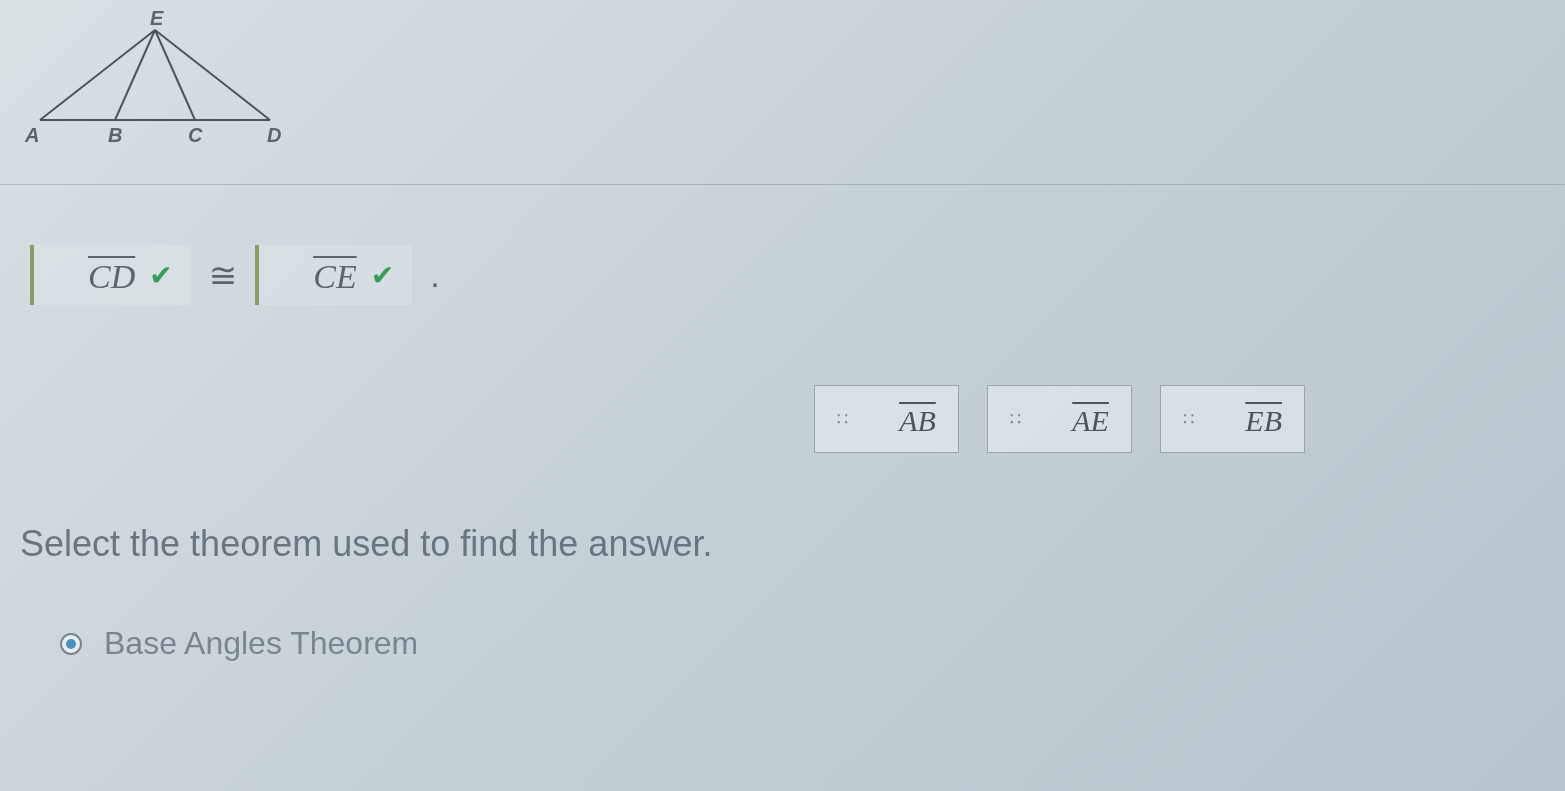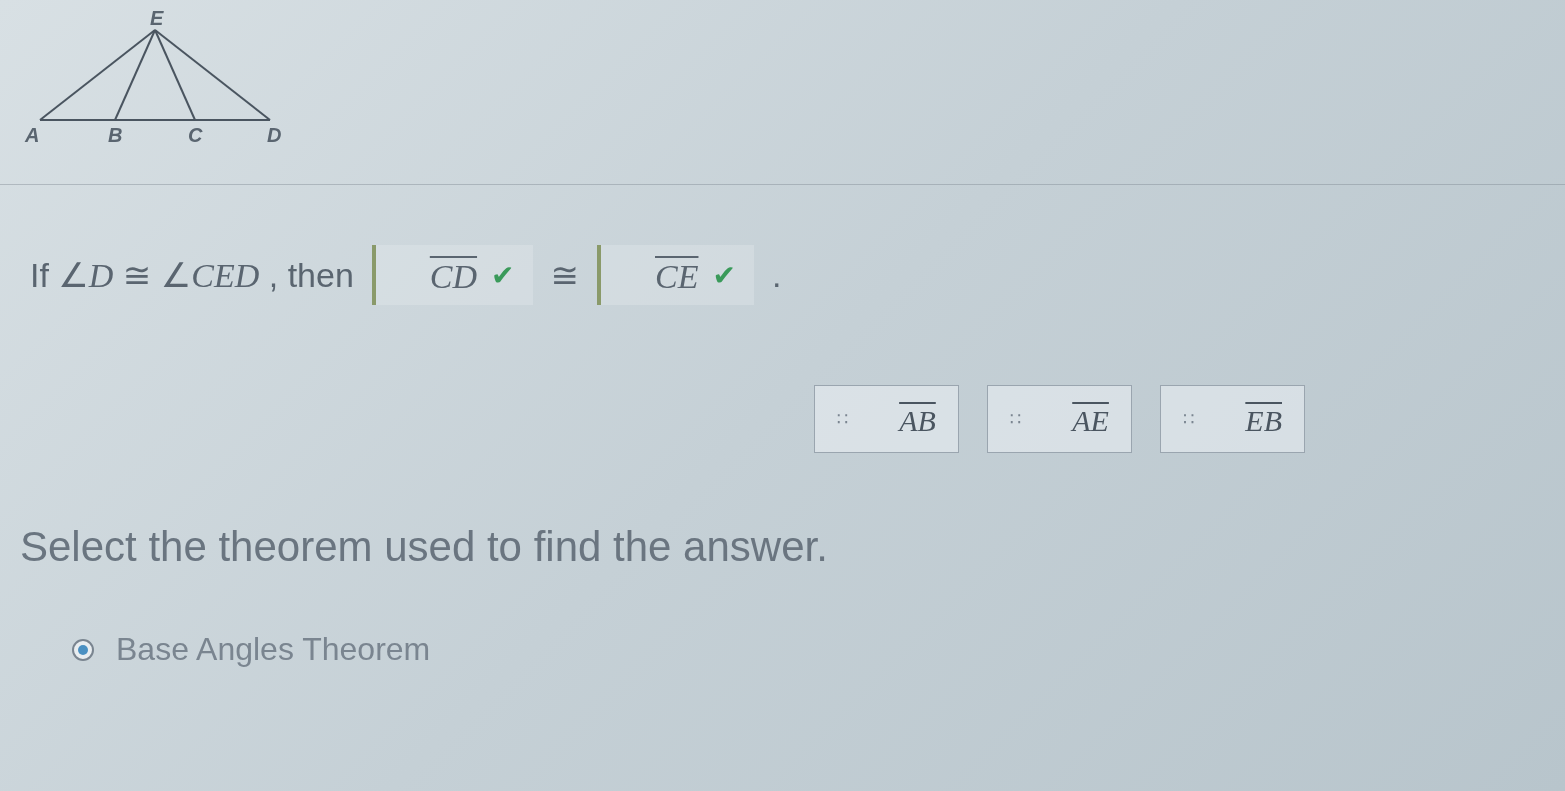--- a/index.html
+++ b/index.html
@@ -77,32 +77,31 @@
       font-size: 30px;
       cursor: move;
     }
     .drag-handle {
       color: #7a8590;
       font-size: 18px;
       letter-spacing: 1px;
       line-height: 0.7;
     }
     .prompt-text {
-      font-size: 42px;
+      font-size: 36px;
       color: #6a7580;
       padding: 30px 30px 30px 20px;
     }
     .radio-row {
       display: flex;
       align-items: center;
       gap: 22px;
       padding: 30px 30px 10px 60px;
       font-size: 32px;
       color: #7a8590;
-      margin-left: 12px;
     }
     .radio-outer {
       width: 22px; height: 22px; border-radius: 50%;
       border: 2px solid #7a8590;
       display: inline-flex; align-items: center; justify-content: center;
       background: #e8edf0;
     }
     .radio-inner {
       width: 10px; height: 10px; border-radius: 50%; background: #4a90c2;
     }
@@ -122,27 +121,20 @@
     <text x="5" y="132" class="vertex-label">A</text>
     <text x="88" y="132" class="vertex-label">B</text>
     <text x="168" y="132" class="vertex-label">C</text>
     <text x="247" y="132" class="vertex-label">D</text>
   </svg>
 </div>
 
 <hr class="divider">
 
 <div class="statement-row">
-  <span>
-    <span>If </span>
-    <span class="angle">∠</span><span class="math-text">D</span>
-    <span class="congr">≅</span>
-    <span class="angle">∠</span><span class="math-text">CED</span>
-    <span> , then</span>
-  </span>
 
   <span class="drop-slot">
     <span class="math-text overline">CD</span>
     <span class="check-icon">✔</span>
   </span>
 
   <span class="congr">≅</span>
 
   <span class="drop-slot">
     <span class="math-text overline">CE</span>

